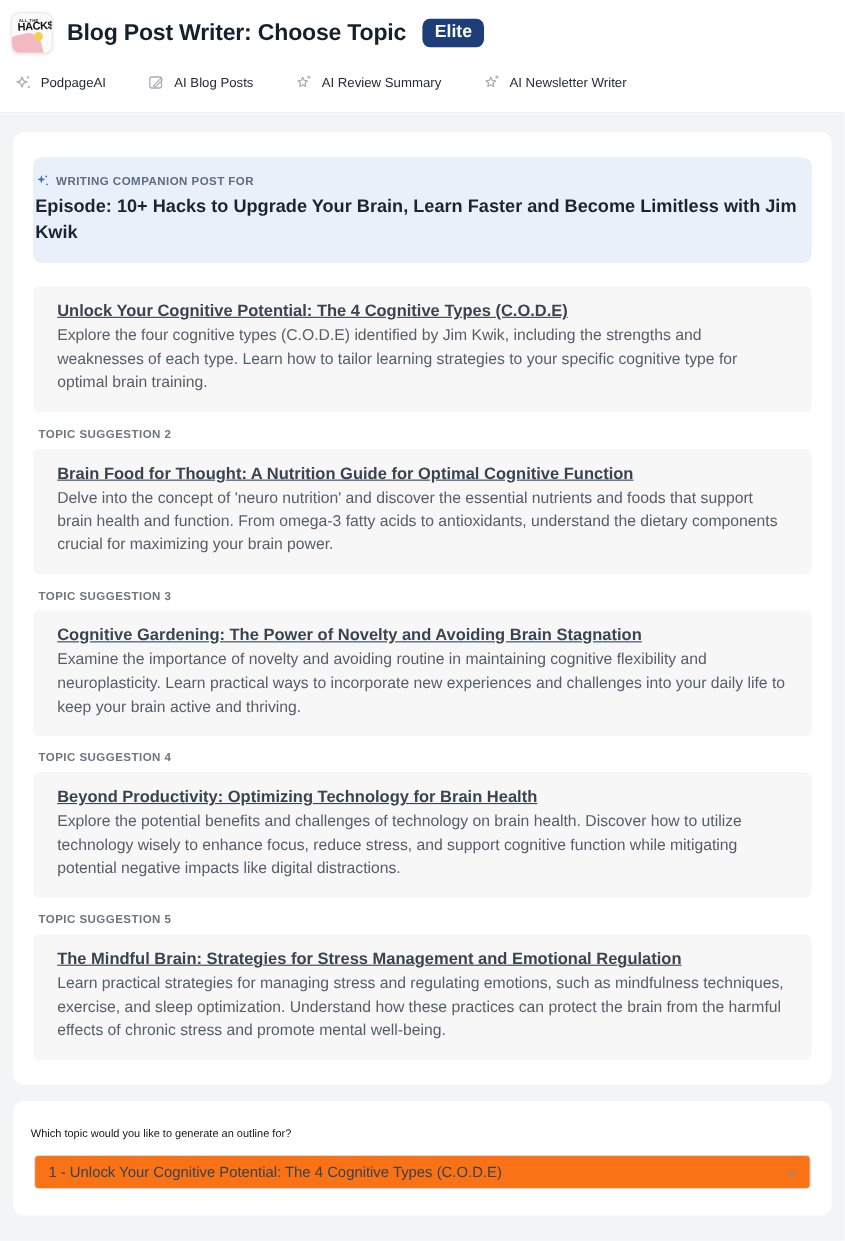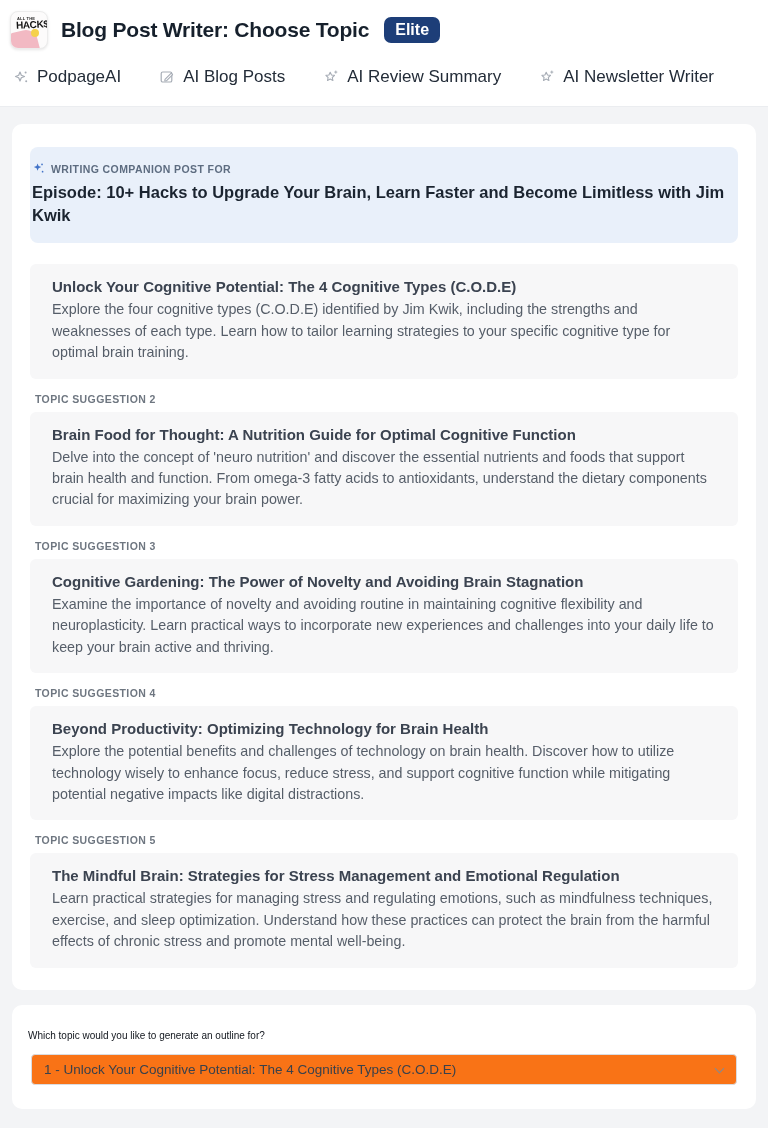--- a/index.html
+++ b/index.html
@@ -35,21 +35,21 @@
   }
 
   
   .nav {
     display:flex; align-items:center; gap:38px;
     padding:9px 16px 19px 13px;
     background:#ffffff; border-bottom:1px solid #ebedf0;
   }
   .nav-item { display:flex; align-items:center; gap:8px; cursor:pointer; }
   .nav-item .ic { width:16px; height:16px; display:block; flex:0 0 auto; }
-  .nav-label { font-size:17px; font-weight:500; color:#232c38; }
+  .nav-label { font-size:12px; font-weight:500; color:#232c38; }
 
   
   .page { background:#f3f4f6; padding:17px 12px 18px; min-height:1024px; }
   .card { background:#ffffff; border-radius:10px; }
   .main-card { padding:23px 18px 8px; margin-bottom:15px; }
 
   
   .banner {
     background:#e9f0fa; border-radius:8px;
     padding:15px 2px 16px; margin-bottom:21px;
@@ -59,21 +59,21 @@
   .eyebrow-text { font-size:10.5px; font-weight:700; color:#5d6c80; letter-spacing:.4px; }
   .banner-title { font-size:16.5px; font-weight:700; color:#1b2430; line-height:1.4; max-width:700px; }
 
   
   .topic-group { margin-bottom:14px; }
   .topic-label {
     font-size:10.5px; font-weight:600; color:#6e7680;
     letter-spacing:.4px; margin:0 0 7px 5px;
   }
   .topic-card { background:#f7f7f8; border-radius:6px; padding:14px 22px 15px; }
-  .topic-title { font-size:15px; font-weight:700; color:#3b4350; margin-bottom:4px; }
+  .topic-title { font-size:15px; font-weight:700; color:#3b4350; margin-bottom:4px;text-decoration:underline; }
   .topic-desc { font-size:14.3px; color:#565e69; line-height:1.5; max-width:706px; }
 
   
   .chooser-card { padding:25px 16px 24px; margin-bottom:10px; }
   .question { font-size:10px; font-weight:400; color:#10151c; margin-bottom:13px; }
   .select-wrap { position:relative; margin:0 3px; }
   select.topic-select {
     width:100%; appearance:none; -webkit-appearance:none;
     border:1px solid #d9dce1; border-radius:4px; background:#f97316;
     padding:7px 30px 7px 12px; font-size:13.5px; color:#3a414b;

